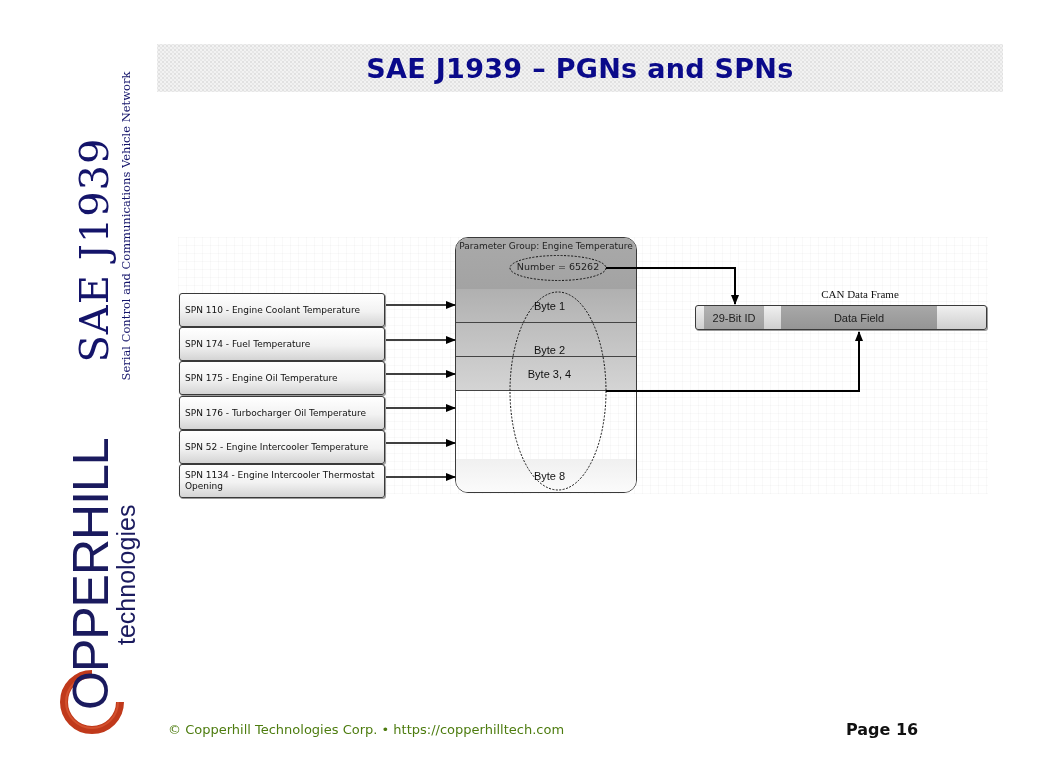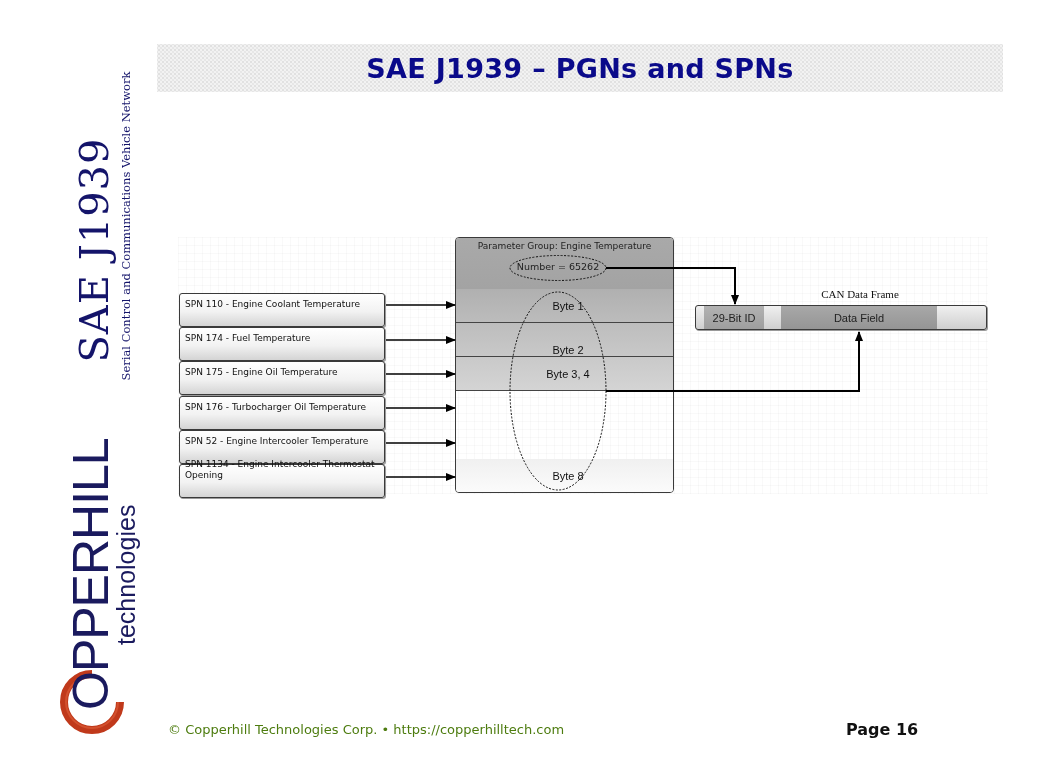--- a/index.html
+++ b/index.html
@@ -66,27 +66,27 @@
       linear-gradient(to bottom, rgba(0,0,0,0.025) 1px, transparent 1px);
     background-size: 8px 8px;
   }
 
   .spn-box {
     position: absolute; left: 179px; width: 206px; height: 25px;
     border: 1px solid #3a3a3a; border-radius: 3px;
     background: linear-gradient(to bottom, #ffffff 0%, #f2f2f2 55%, #d4d4d4 100%);
     box-shadow: 1px 1px 0 #9a9a9a;
     font-family: "DejaVu Sans", sans-serif; font-size: 9px; color: #111;
-    padding: 16px 5px; box-sizing: border-box; display: flex; align-items: flex-end;
+    padding: 16px 5px; box-sizing: border-box; display: flex; align-items: center;
     line-height: 11px;
   }
 
   .pg-block {
-    position: absolute; left: 455px; top: 237px; width: 219px; height: 256px;
-    border: 1px solid #3a3a3a; border-radius: 4px; overflow: hidden;
+    position: absolute; left: 455px; top: 237px; width: 182px; height: 256px;
+    border: 1px solid #3a3a3a; border-radius: 13px; overflow: hidden;
     box-sizing: border-box;
   }
   .pg-head {
     position: absolute; left: 0; top: 0; width: 100%; height: 51px;
     background: linear-gradient(to bottom, #a9a9a9, #a3a3a3);
     border-bottom: 1px solid #444;
   }
   .pg-head .pg-title {
     position: absolute; top: 3px; left: 0; width: 100%; text-align: center;
     font-size: 9px; color: #222;

